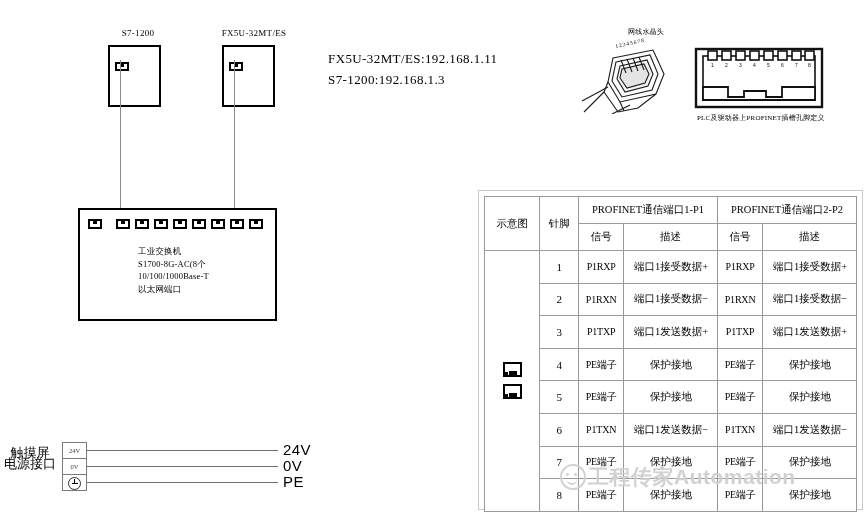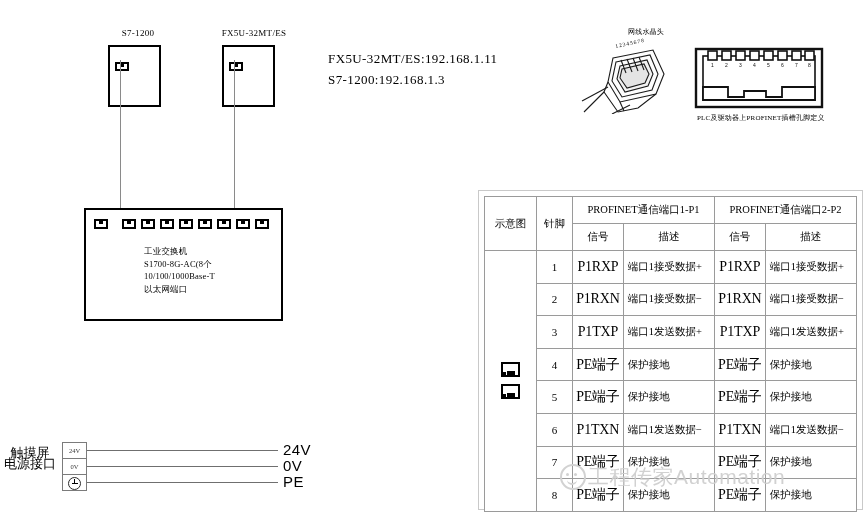--- a/index.html
+++ b/index.html
@@ -48,22 +48,22 @@
   .tbl{
     position:absolute;border-collapse:collapse;background:#fff;
     font-size:10.5px;
   }
   .tbl td,.tbl th{
     border:1px solid #9a9a9a;padding:0 3px;text-align:center;font-weight:normal;
     white-space:nowrap;
   }
   .tbl .hd{font-size:10.5px;height:26px;margin-top:36px;}
   .tbl .row{height:32.6px;}
-  .tbl .sig{font-size:14px;letter-spacing:-.2px;}
-  .tbl .desc{text-align:left;padding-left:4px;font-size:10.5px;margin-top:8px;}
+  .tbl .sig{font-size:10px;letter-spacing:-.2px;}
+  .tbl .desc{text-align:center;padding-left:4px;font-size:10.5px;margin-top:8px;}
   .tbl .pin{font-size:11px;}
   .tbl-wrap{position:absolute;border:1px solid #c9c9c9;box-sizing:border-box;}
 
   .rj-icon{
     width:19px;height:15px;border:2.5px solid #000;background:#fff;box-sizing:border-box;
     position:relative;margin:0 auto;
   }
   .rj-icon:before{
     content:"";position:absolute;left:4.5px;bottom:0;width:8px;height:4px;background:#000;
   }
@@ -169,21 +169,21 @@
       <text x="60.5" y="20">4</text>
     <text x="74.5" y="20">5</text>
       <text x="88.5" y="20">6</text>
     <text x="102.5" y="20">7</text>
       <text x="115.5" y="20">8</text>
   </g>
   <path d="M9 40 L34 40 L34 50 L50 50 L50 44 L72 44 L72 50 L88 50 L88 40 L121 40 L121 53 L9 53 Z" fill="#ffffff" stroke="#111" stroke-width="1.8"></path>
 </svg>
 <div class="abs cap" style="left:697px;top:113px;">PLC及驱动器上PROFINET插槽孔脚定义</div>
 
-<div class="abs switch-box" style="left:84px;top:208px;width:199px;height:113px;padding-left:29px;">
+<div class="abs switch-box" style="left:78px;top:208px;width:199px;height:113px;padding-left:29px;">
   <div class="sw-port" style="left:8px;top:9px;"></div>
   <div class="sw-port" style="left:36px;top:9px;"></div>
   <div class="sw-port" style="left:55px;top:9px;"></div>
   <div class="sw-port" style="left:74px;top:9px;"></div>
   <div class="sw-port" style="left:93px;top:9px;"></div>
   <div class="sw-port" style="left:112px;top:9px;"></div>
   <div class="sw-port" style="left:131px;top:9px;"></div>
   <div class="sw-port" style="left:150px;top:9px;"></div>
   <div class="sw-port" style="left:169px;top:9px;"></div>
 
@@ -290,13 +290,13 @@
       <td class="pin">8</td>
       <td class="sig">PE端子</td>
       <td class="desc">保护接地</td>
       <td class="sig">PE端子</td>
       <td class="desc">保护接地</td>
     </tr>
   </tbody>
 </table>
 
 <div class="wm-logo" style="left:560px;top:464px;"></div>
-<div class="wm" style="left:588px;top:463px;">工程传家Automation</div>
+<div class="wm" style="left:588px;top:463px;font-weight:bold;">工程传家Automation</div>
 
 </body></html>

